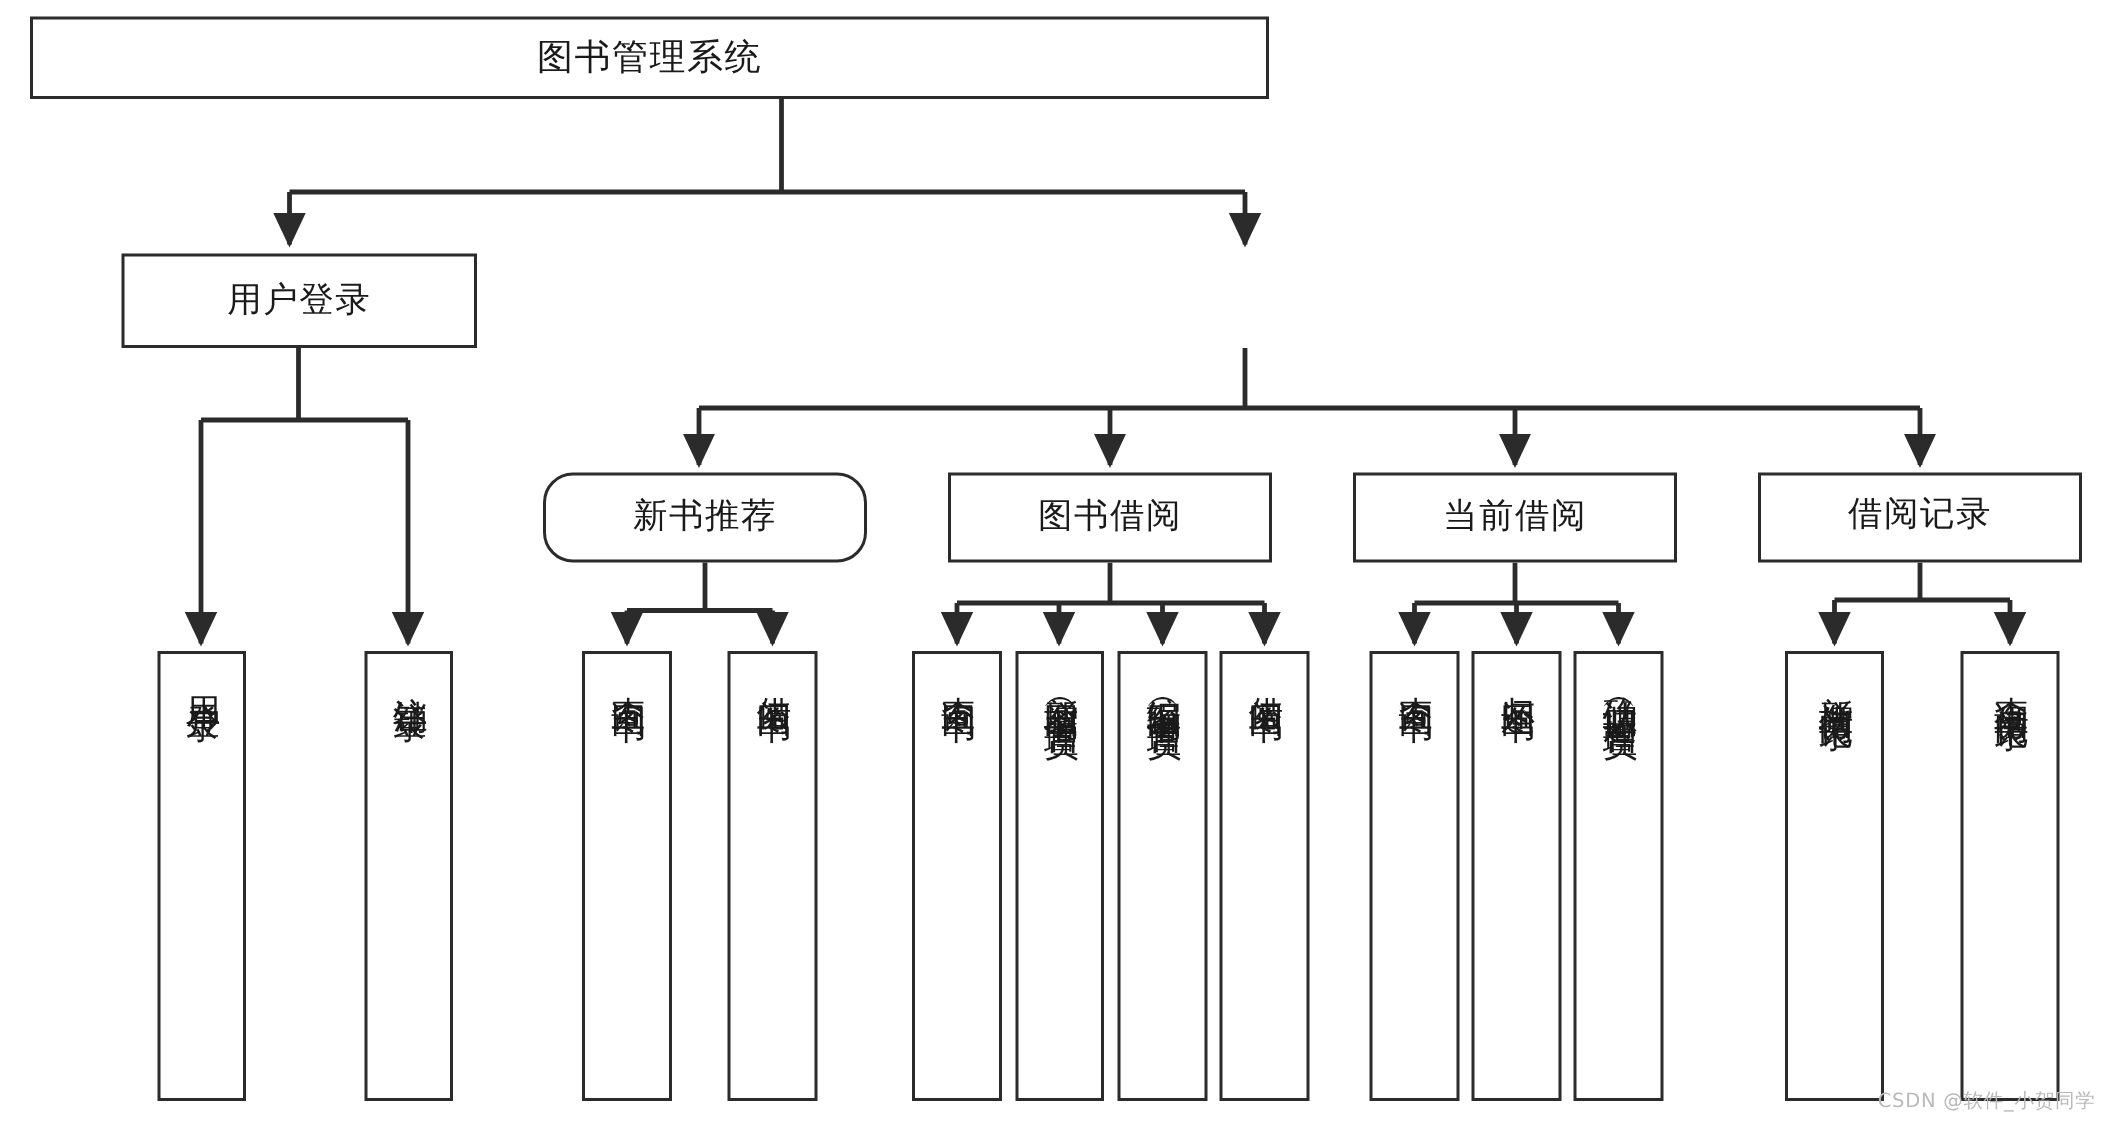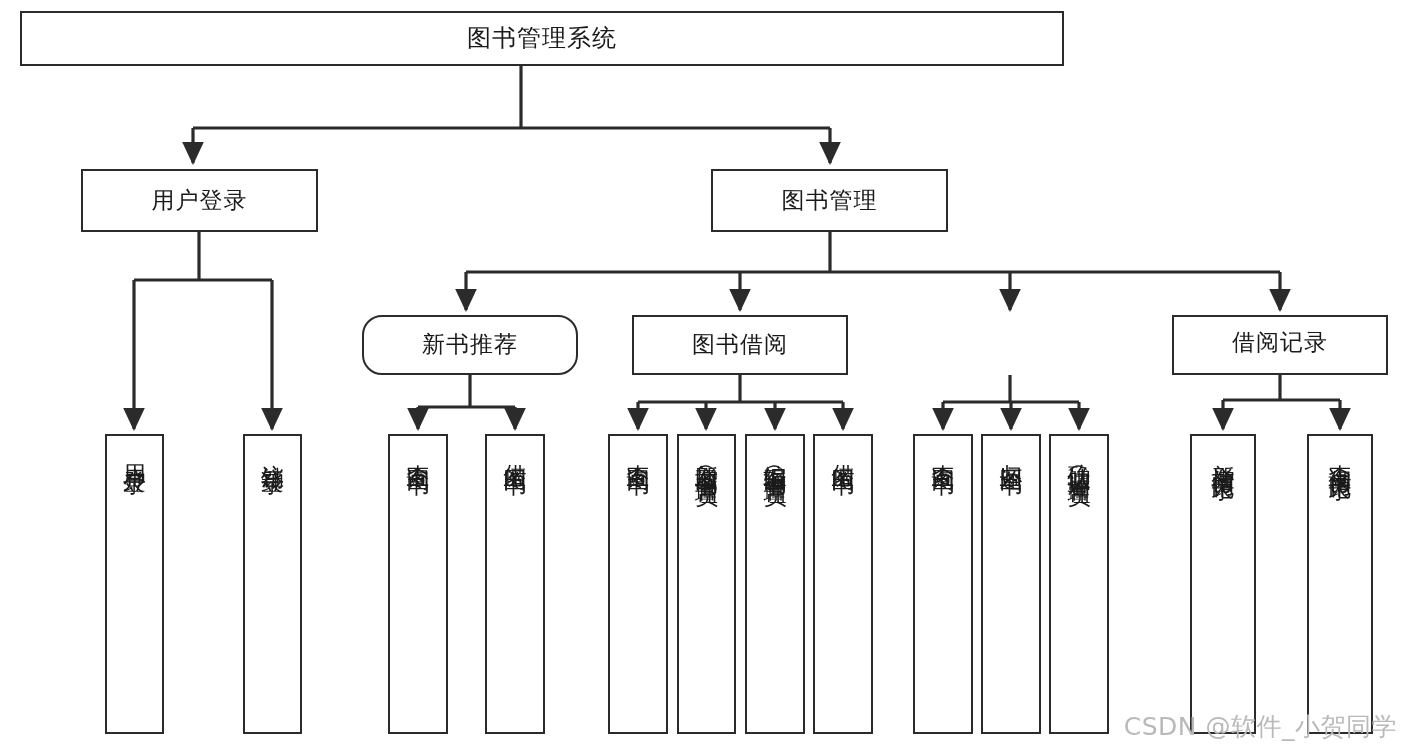--- a/index.html
+++ b/index.html
@@ -56,21 +56,21 @@
     writing-mode: vertical-rl;
     text-orientation: upright;
     font-size: 23px;
     letter-spacing: 3px;
     white-space: nowrap;
   }
   #watermark {
     position: absolute;
     right: 8px;
     bottom: 4px;
-    font-size: 25px;
+    font-size: 13px;
     color: #b9b9b9;
     letter-spacing: 0.5px;
     white-space: nowrap;
     user-select: none;
   }
 </style>
 </head>
 <body>
 
 <div id="canvas">
@@ -118,40 +118,40 @@
       <path d="M 1011 402 L 1011 429" marker-end="url(#arrow)"></path>
       <path d="M 1079 402 L 1079 429" marker-end="url(#arrow)"></path>
 
       <path d="M 1280 375 L 1280 400"></path>
       <path d="M 1223 400 L 1340 400"></path>
       <path d="M 1223 400 L 1223 429" marker-end="url(#arrow)"></path>
       <path d="M 1340 400 L 1340 429" marker-end="url(#arrow)"></path>
     </g>
   </svg>
 
-  <div class="node h" id="n-root" style="left:20px; top:11px; width:1044px; height:55px;align-items:center;">
+  <div class="node h" id="n-root" style="left:20px; top:11px; width:826px; height:55px;align-items:center;">
     <span class="lbl">图书管理系统</span>
   </div>
 
   <div class="node h" style="left:81px; top:169px; width:237px; height:63px;">
     <span class="lbl">用户登录</span>
   </div>
 
-  <div class="node h" style="left:711px; top:169px; width:237px; height:63px;">
-    <span class="lbl">图书管理</span>
-  </div>
 
   <div class="node h" style="left:362px; top:315px; width:216px; height:60px;border-radius:20px;">
     <span class="lbl">新书推荐</span>
   </div>
 
   <div class="node h" style="left:632px; top:315px; width:216px; height:60px;justify-content:center;">
     <span class="lbl">图书借阅</span>
   </div>
 
+  <div class="node h" style="left:902px; top:315px; width:216px; height:60px;">
+    <span class="lbl">当前借阅</span>
+  </div>
 
   <div class="node h" style="left:1172px; top:315px; width:216px; height:60px;font-family:Liberation Mono, monospace;">
     <span class="lbl">借阅记录</span>
   </div>
 
   <div class="node v" style="left:105px; top:434px; width:59px; height:300px;">
     <span class="lbl">用户登录</span>
   </div>
 
   <div class="node v" style="left:243px; top:434px; width:59px; height:300px;">

